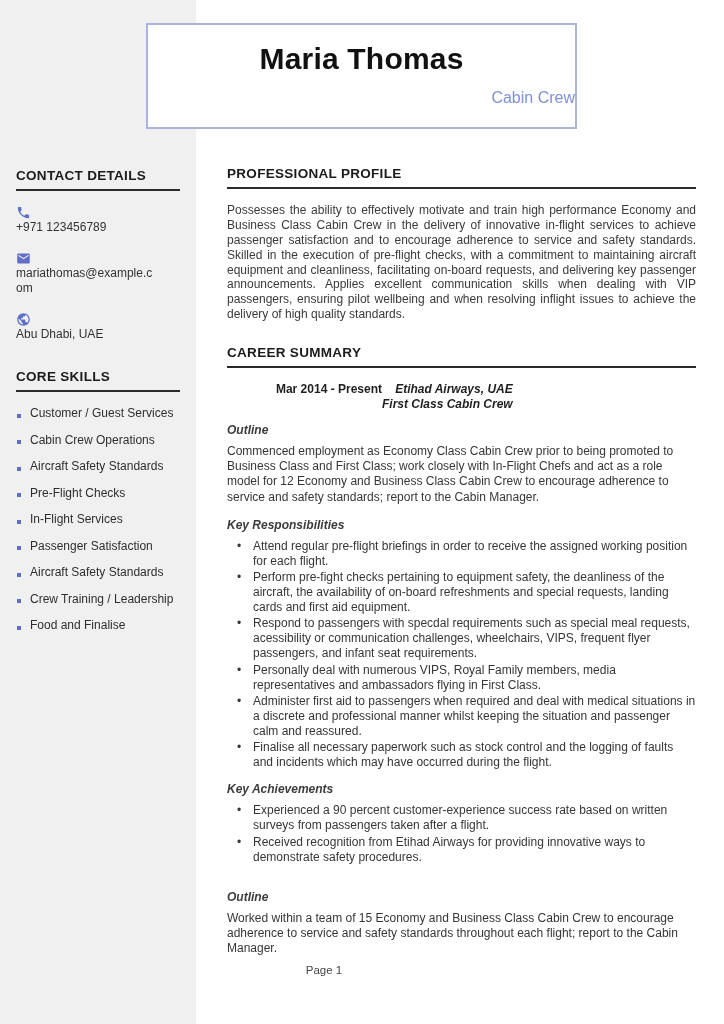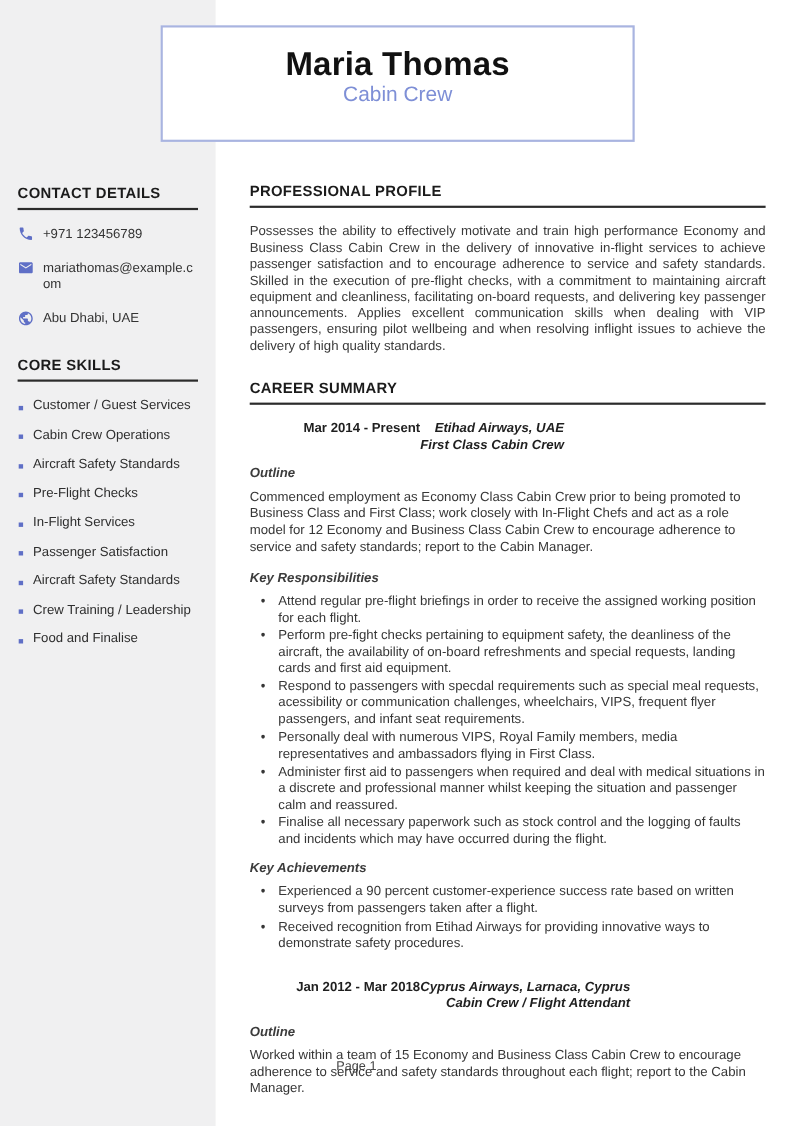--- a/index.html
+++ b/index.html
@@ -24,39 +24,42 @@
     border: 2px solid var(--box_border, #a9b4e0);
     text-align: center;
     z-index: 2;
   }
   .candidate-name {
     margin: 17px 0 0 0;
     font-size: 30px; font-weight: bold; color: #111111;
     letter-spacing: 0.2px;
   }
   .candidate-title {
-    font-size: 19px;
+    margin-top: 13px;
+    font-size: 16px;
     color: var(--accent, #7e8fd6);
+    text-align: right;
   }
   
   .sidebar {
     position: absolute; left: 16px; top: 168px; width: 164px;
     z-index: 1;
   }
   .side-heading, .main-heading {
     font-size: 13.5px; font-weight: bold; color: #1b1b1b;
     letter-spacing: 0.3px;
     border-bottom: 2px solid #2b2b2b;
     padding: 0 0 6px 0; margin: 0 0 14px 0;
   }
   .contact-item {
     display: flex; align-items: flex-start;
     margin-bottom: 15px;
     font-size: 12px; color: #333333;
     line-height: 1.3;
+    flex-direction: column;
   }
   .cicon { flex: 0 0 15px; height: 15px; margin-right: 8px; margin-top: 0px; }
   .cicon svg { display: block; width: 15px; height: 15px; fill: var(--icon, #5f6fc6); }
   .ctext { width: 141px; word-break: break-all; }
   .skills-section { margin-top: 27px; }
   ul.skills { list-style: none; margin: 0; padding: 0; }
   li.skill {
     display: flex; align-items: center;
     margin-bottom: 12.5px;
     font-size: 12px; color: #2e2e2e;
@@ -253,26 +256,19 @@
           </li>
 
           <li>
             <span class="dot">•</span>
             <span>Received recognition from Etihad Airways for providing innovative ways to demonstrate safety procedures.</span>
           </li>
         </ul>
     </div>
 
     <div class="job job2">
-      <div class="job-head">
-        <div class="job-dates">Jan 2012 - Mar 2018</div>
-        <div class="job-emp">
-          <div>Cyprus Airways, Larnaca, Cyprus</div>
-          <div>Cabin Crew / Flight Attendant</div>
-        </div>
-      </div>
       <div class="ital">Outline</div>
       <p class="body-par">Worked within a team of 15 Economy and Business Class Cabin Crew to encourage adherence to service and safety standards throughout each flight; report to the Cabin Manager.</p>
     </div>
   </section>
 </main>
 
 <footer class="footer">Page 1</footer>
 
 </body></html>

